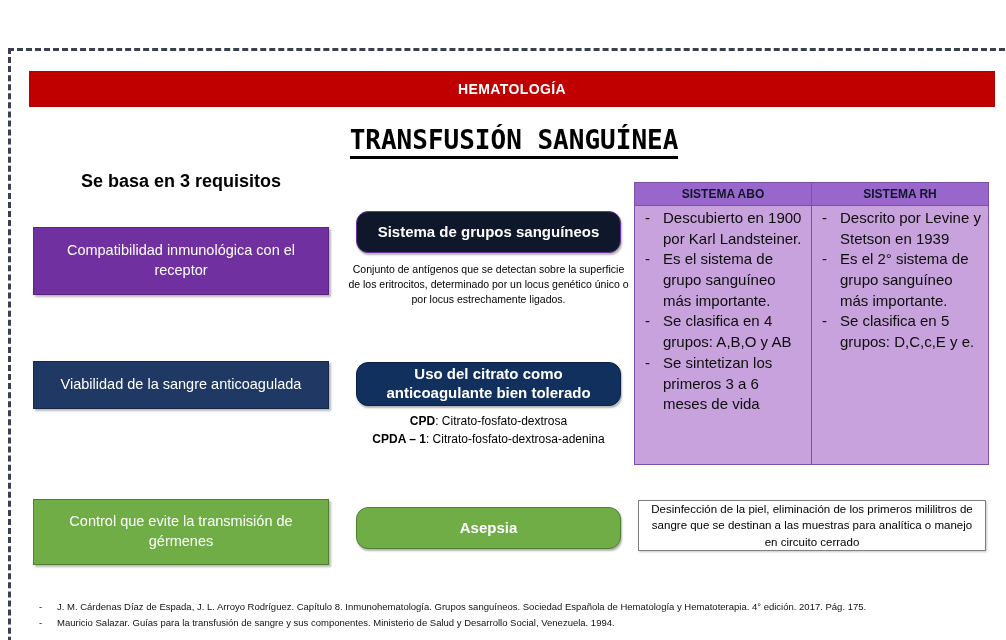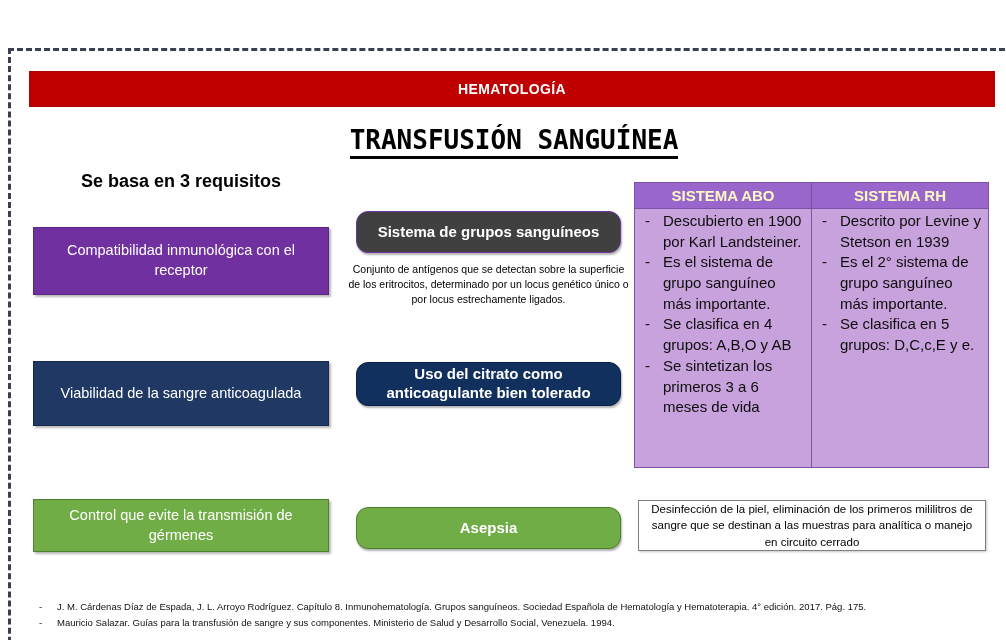--- a/index.html
+++ b/index.html
@@ -92,27 +92,27 @@
     box-shadow: 2px 2px 2px rgba(0,0,0,0.28);
   }
   .req-box.purple {
     top: 176px;
     height: 68px;
     background: #7030A0;
     border: 1px solid #5b2680;
   }
   .req-box.navy {
     top: 310px;
-    height: 65px;
+    height: 48px;
     background: #1F3864;
     border: 1px solid #16294a;
   }
   .req-box.green {
     top: 448px;
-    height: 53px;
+    height: 66px;
     background: #70AD47;
     border: 1px solid #4f7f31;
   }
   
   .pill {
     position: absolute;
     left: 345px;
     width: 265px;
     box-sizing: border-box;
     border-radius: 12px;
@@ -123,21 +123,21 @@
     color: #ffffff;
     font-weight: bold;
     font-size: 15px;
     line-height: 1.25;
     padding: 3px 10px;
     box-shadow: 1px 2px 2px rgba(0,0,0,0.3);
   }
   .pill.purple {
     top: 160px;
     height: 42px;
-    background: #404040;
+    background: #0f172a;
     border: 1px solid #6e34a0;
   }
   .pill.navy {
     top: 311px;
     height: 44px;
     background: #12305E;
     border: 1px solid #0b2games;
   }
   .pill.navy { border: 1px solid #0b2047; }
   .pill.green {
@@ -162,23 +162,23 @@
   .abo-table {
     position: absolute;
     left: 623px;
     top: 131px;
     width: 355px;
     border-collapse: collapse;
     table-layout: fixed;
   }
   .abo-table th {
     background: #9966CC;
-    color: #fef9c3;
-    font-weight: bold;
-    font-size: 15px;
+    color: #0f172a;
+    font-weight: bold;
+    font-size: 12px;
     padding: 4px 17px;
     border: 1px solid #7a52a8;
     text-align: center;
     font-family: "Liberation Sans", sans-serif;
   }
   .abo-table td {
     background: #C8A2DC;
     border: 1px solid #7a52a8;
     vertical-align: top;
     padding: 2px 6px 6px 6px;
@@ -293,20 +293,28 @@
     <span>Control que evite la transmisión de gérmenes</span>
   </div>
 
   <div class="pill purple">
     <span>Sistema de grupos sanguíneos</span>
   </div>
   <div class="mid-caption first">Conjunto de antígenos que se detectan sobre la superficie de los eritrocitos, determinado por un locus genético único o por locus estrechamente ligados.</div>
 
   <div class="pill navy">
     <span>Uso del citrato como anticoagulante bien tolerado</span>
+  </div>
+  <div class="mid-caption second">
+    <div>
+      <b>CPD</b><span>: Citrato-fosfato-dextrosa</span>
+    </div>
+    <div>
+      <b>CPDA – 1</b><span>: Citrato-fosfato-dextrosa-adenina</span>
+    </div>
   </div>
 
   <div class="pill green">
     <span>Asepsia</span>
   </div>
 
   <div class="desc-box">
     <span>Desinfección de la piel, eliminación de los primeros mililitros de sangre que se destinan a las muestras para analítica o manejo en circuito cerrado</span>
   </div>
 

